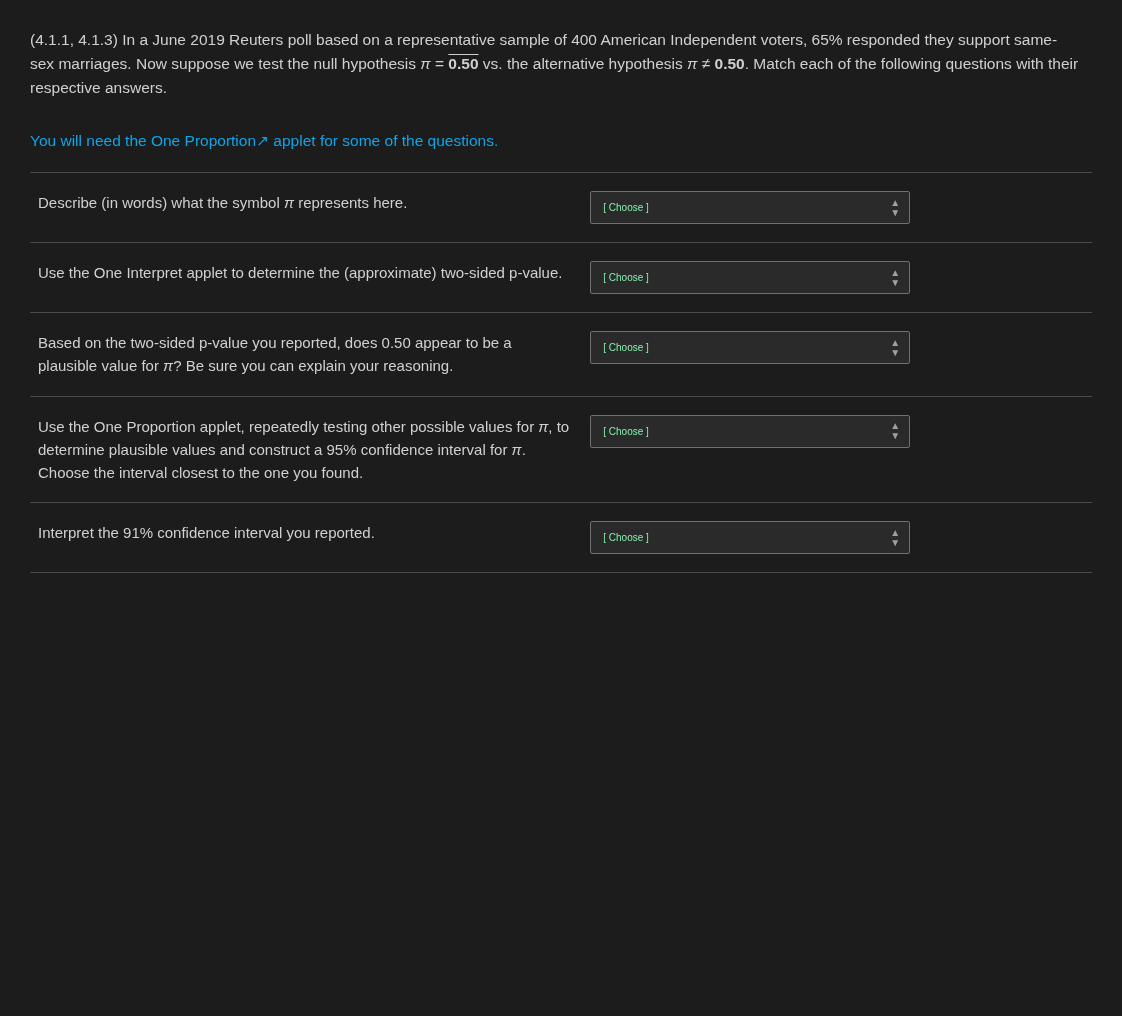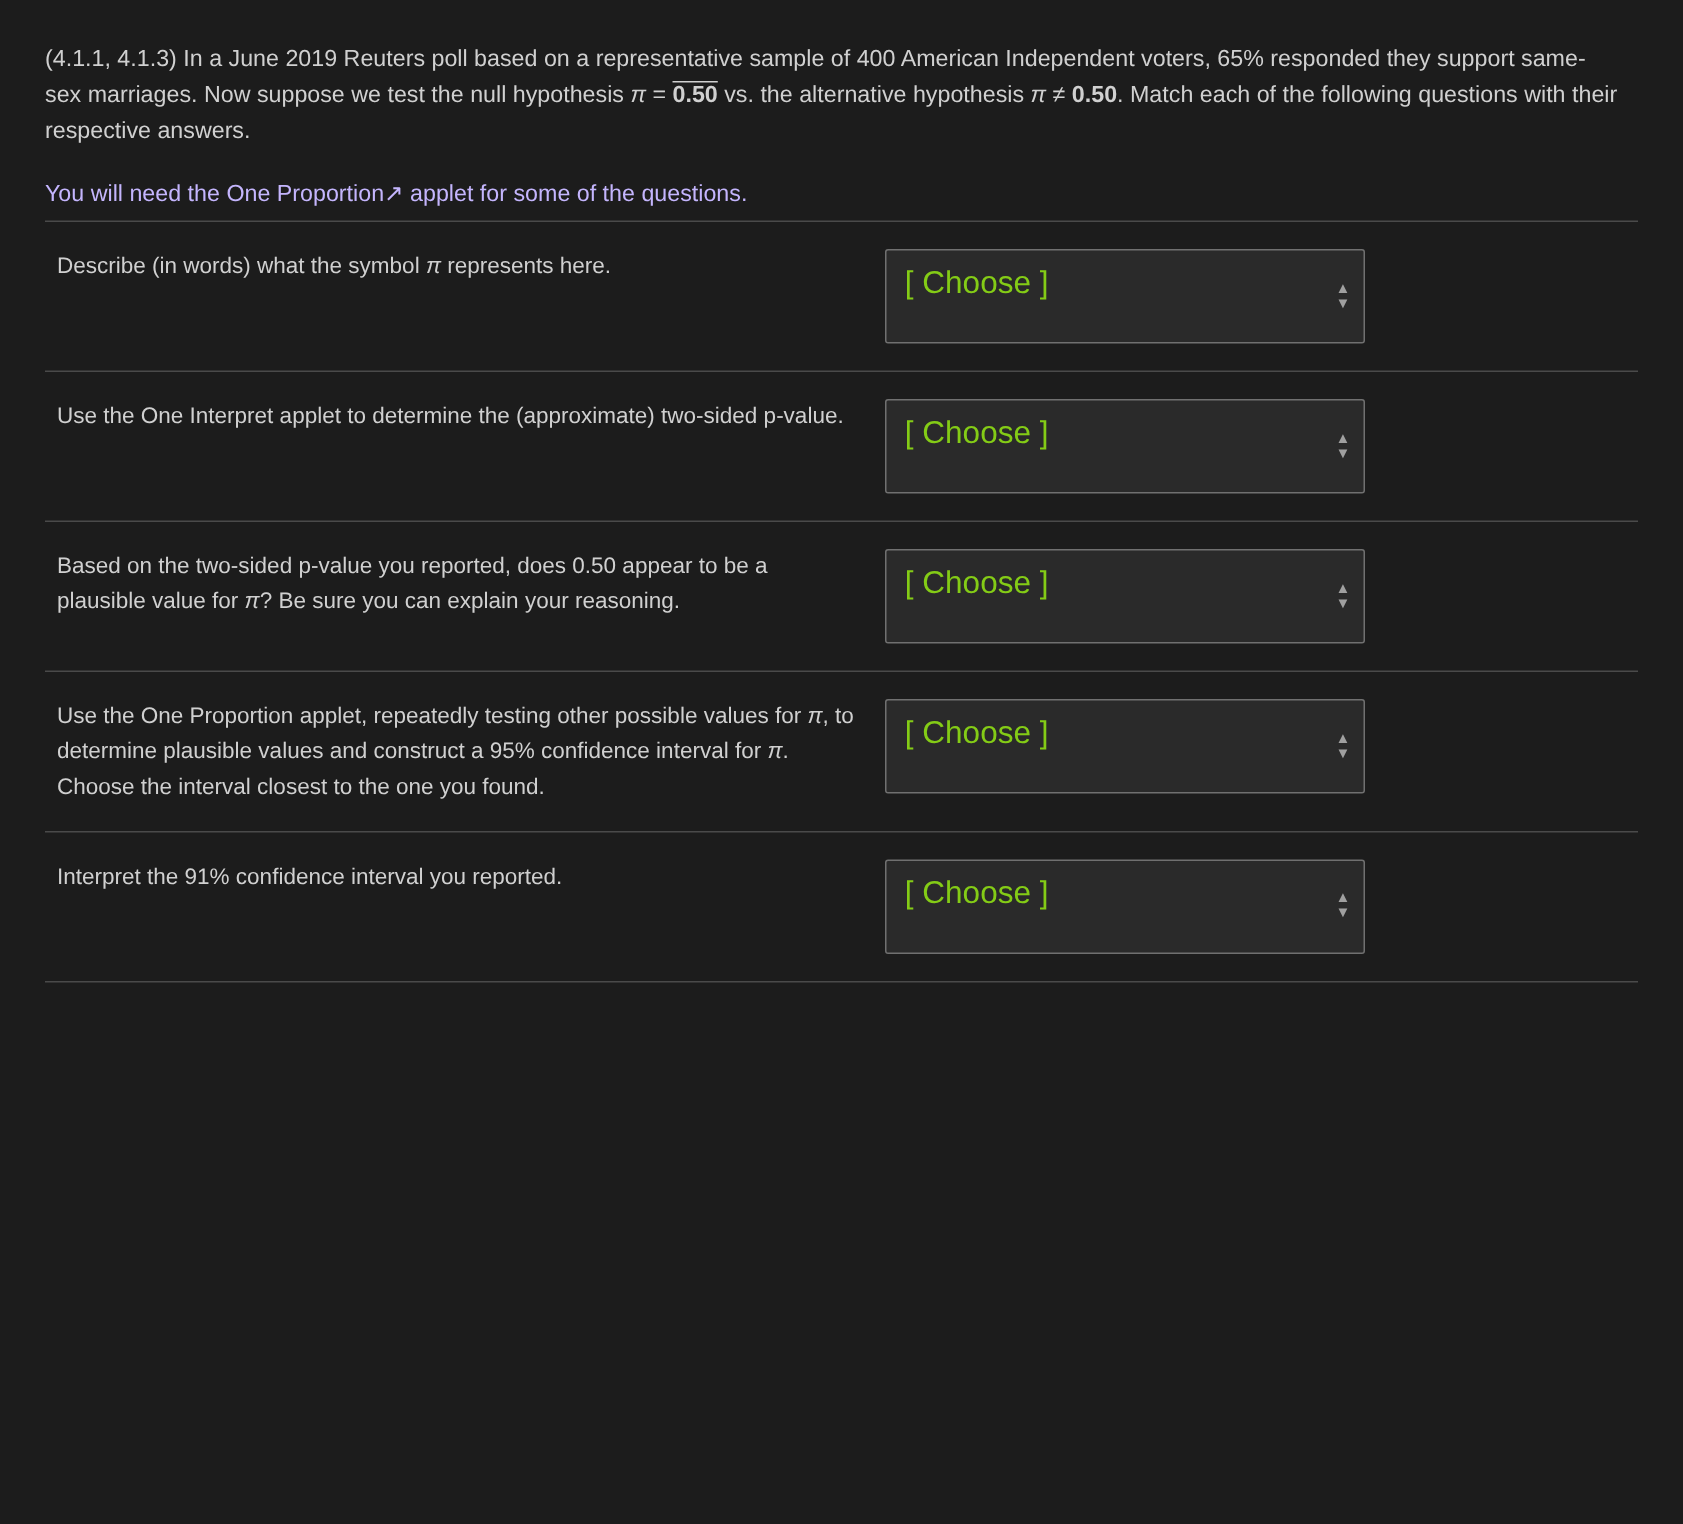--- a/index.html
+++ b/index.html
@@ -22,32 +22,32 @@
       background-color: #1c1c1c;
       width: 100%;
       min-height: 1016px;
       padding: 28px 30px 30px 30px;
     }
 
     .intro-text {
       color: #d0d0d0;
       font-size: 15.5px;
       line-height: 1.55;
-      margin-bottom: 20px;
+      margin-bottom: 32px;
       max-width: 1050px;
     }
 
     .intro-text .bold {
       font-weight: bold;
     }
 
     .applet-line {
-      color: #c4b5fd;
+      color: #0ea5e9;
       font-size: 15.5px;
-      margin-bottom: 8px;
+      margin-bottom: 22px;
     }
 
     .questions-table {
       width: 100%;
       border-collapse: collapse;
       border-top: 1px solid #4a4a4a;
     }
 
     .question-row {
       border-bottom: 1px solid #4a4a4a;
@@ -76,24 +76,24 @@
     .select-wrapper {
       position: relative;
       display: inline-block;
       width: 320px;
     }
 
     .select-wrapper select {
       appearance: none;
       -webkit-appearance: none;
       background-color: #2a2a2a;
-      color: #84cc16;
+      color: #86efac;
       border: 1.5px solid #707070;
-      padding: 10px 36px 28px 12px;
-      font-size: 21px;
+      padding: 10px 36px 10px 12px;
+      font-size: 10px;
       width: 100%;
       cursor: pointer;
       outline: none;
       border-radius: 2px;
     }
 
     .select-arrow {
       position: absolute;
       right: 10px;
       top: 50%;

